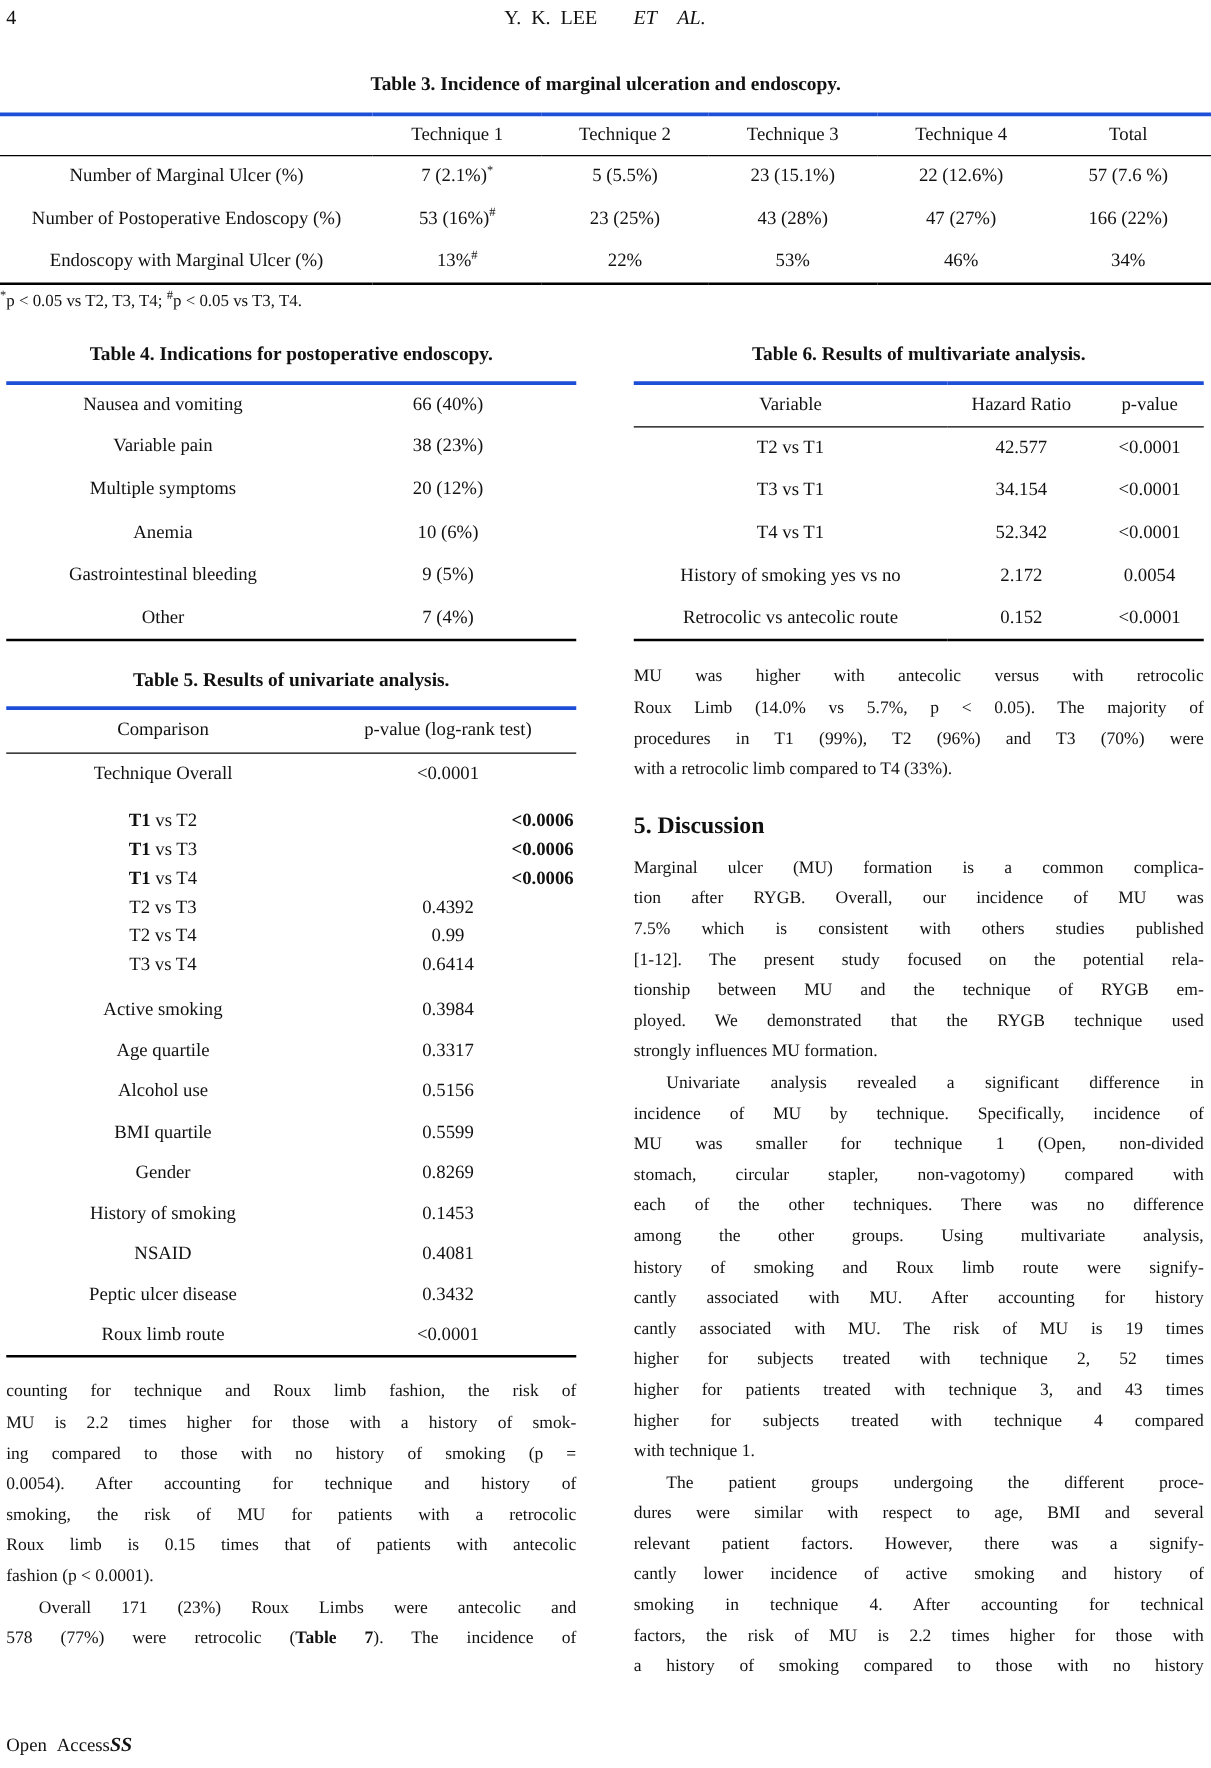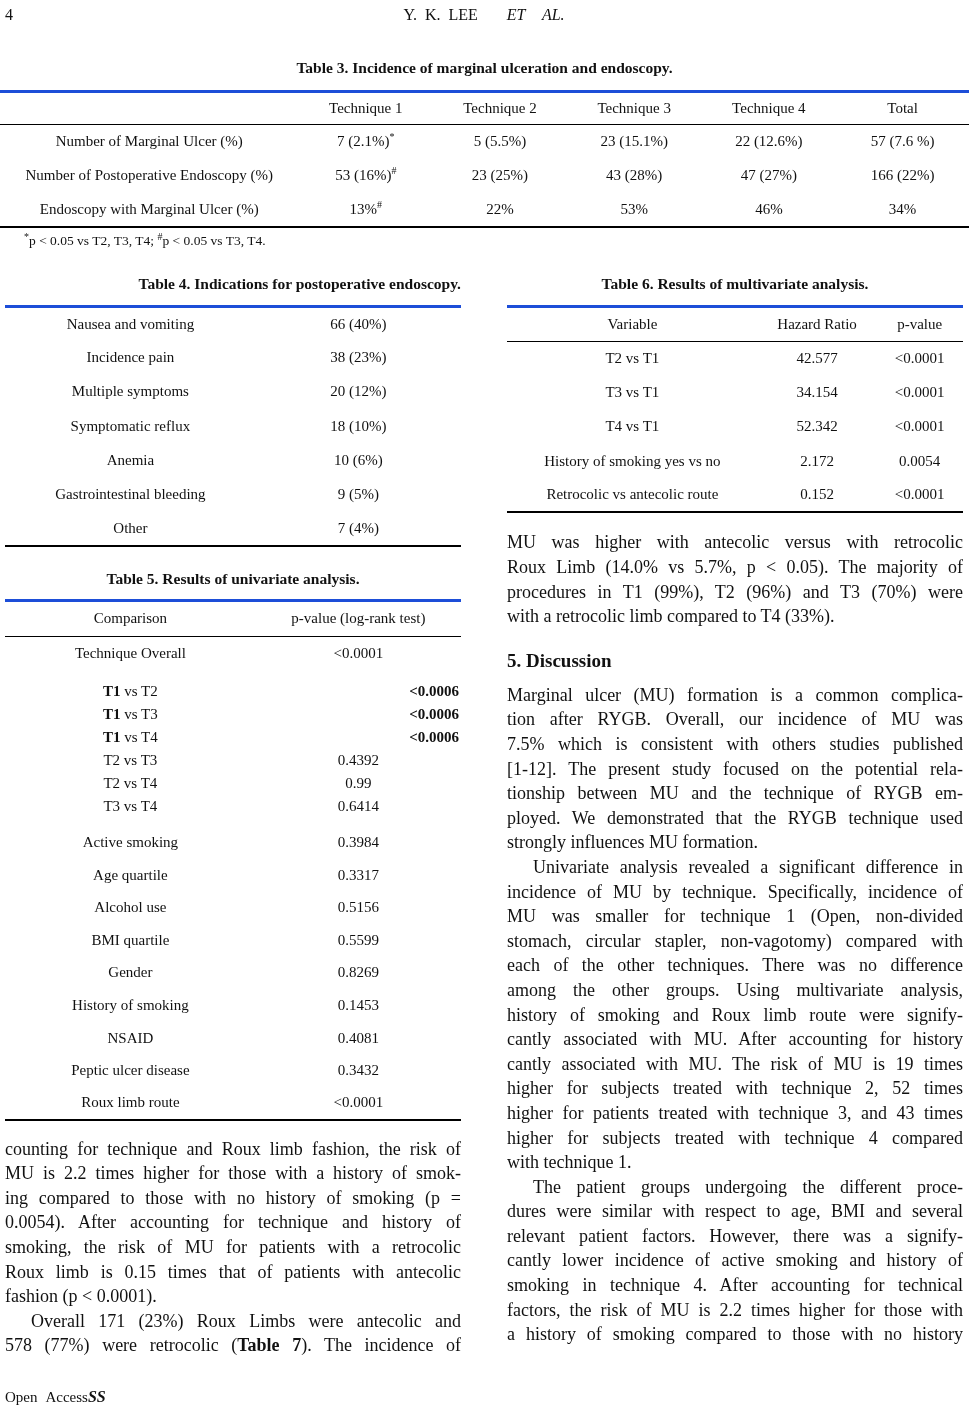--- a/index.html
+++ b/index.html
@@ -21,49 +21,49 @@
   table{border-top:3px solid #1d4ed8;border-bottom:2px solid #000;}
   th,td{text-align:center;font-weight:normal;padding:0 2px;}
   thead tr{border-bottom:1.2px solid #000;}
   sup{font-size:10px;vertical-align:super;line-height:0;}
 
   
   .t3-title{position:absolute;top:58px;left:0;right:0;}
   .t3-wrap{position:absolute;top:90px;left:0;right:0;}
   .t3 thead tr{height:33px;}
   .t3 tbody tr{height:34.3px;}
-  .t3-foot{position:absolute;top:233px;left:0;font-size:13.5px;padding-left:24px;}
+  .t3-foot{position:absolute;top:233px;left:0;font-size:13.5px;}
 
   
   .cols{position:absolute;top:272px;left:5px;right:6px;display:flex;gap:46px;}
   .col{width:456px;}
 
   
-  .t4-title{margin-top:2px;margin-bottom:11px;text-align:right;}
+  .t4-title{margin-top:2px;margin-bottom:11px;}
   .t4 tbody tr{height:34.2px;}
 
   
   .t5-title{margin-top:22px;margin-bottom:10px;}
   .t5 thead tr{height:36px;}
   .t5 tr.row{height:32.6px;}
   .t5 tr.row-ov{height:34px;}
   .t5 tr.row-sm{height:23px;}
   .t5 tr.sp1 td{height:10px;}
   .t5 tr.sp2 td{height:8px;}
   .t5 .bval td.v, .t5 .bval b{font-weight:bold;text-align:right;}
 
   
   .t6-title{margin-top:2px;margin-bottom:11px;}
   .t6 thead tr{height:35px;}
   .t6 tbody tr{height:34.2px;}
 
   
   .bodytext{margin-top:16px;}
   .bodytext.rt-first{margin-top:17px;}
-  .line{font-size:18px;line-height:24.6px;text-align:justify;text-align-last:justify;}
+  .line{font-size:14px;line-height:24.6px;text-align:justify;text-align-last:justify;}
   .line.endp{text-align-last:left;}
   .line.ind{text-indent:26px;}
   .sec-heading{font-size:19px;font-weight:bold;margin-top:19px;margin-bottom:9px;line-height:26px;}
 
   
   .footer{position:absolute;left:5px;right:6px;top:1388px;display:flex;align-items:baseline;}
   .footer-left{font-size:15px;word-spacing:5px;}
   .footer-right{font-size:16px;font-weight:bold;font-style:italic;}
 </style>
 </head>
@@ -136,30 +136,26 @@
         <colgroup>
             <col style="width:55%">
             <col style="width:45%">
           </colgroup>
         <tbody>
           <tr>
               <td>Nausea and vomiting</td>
               <td>66 (40%)</td>
             </tr>
           <tr>
-              <td>Incidence pain</td>
+              <td>Variable pain</td>
               <td>38 (23%)</td>
             </tr>
           <tr>
               <td>Multiple symptoms</td>
               <td>20 (12%)</td>
-            </tr>
-          <tr>
-              <td>Symptomatic reflux</td>
-              <td>18 (10%)</td>
             </tr>
           <tr>
               <td>Anemia</td>
               <td>10 (6%)</td>
             </tr>
           <tr>
               <td>Gastrointestinal bleeding</td>
               <td>9 (5%)</td>
             </tr>
           <tr>

